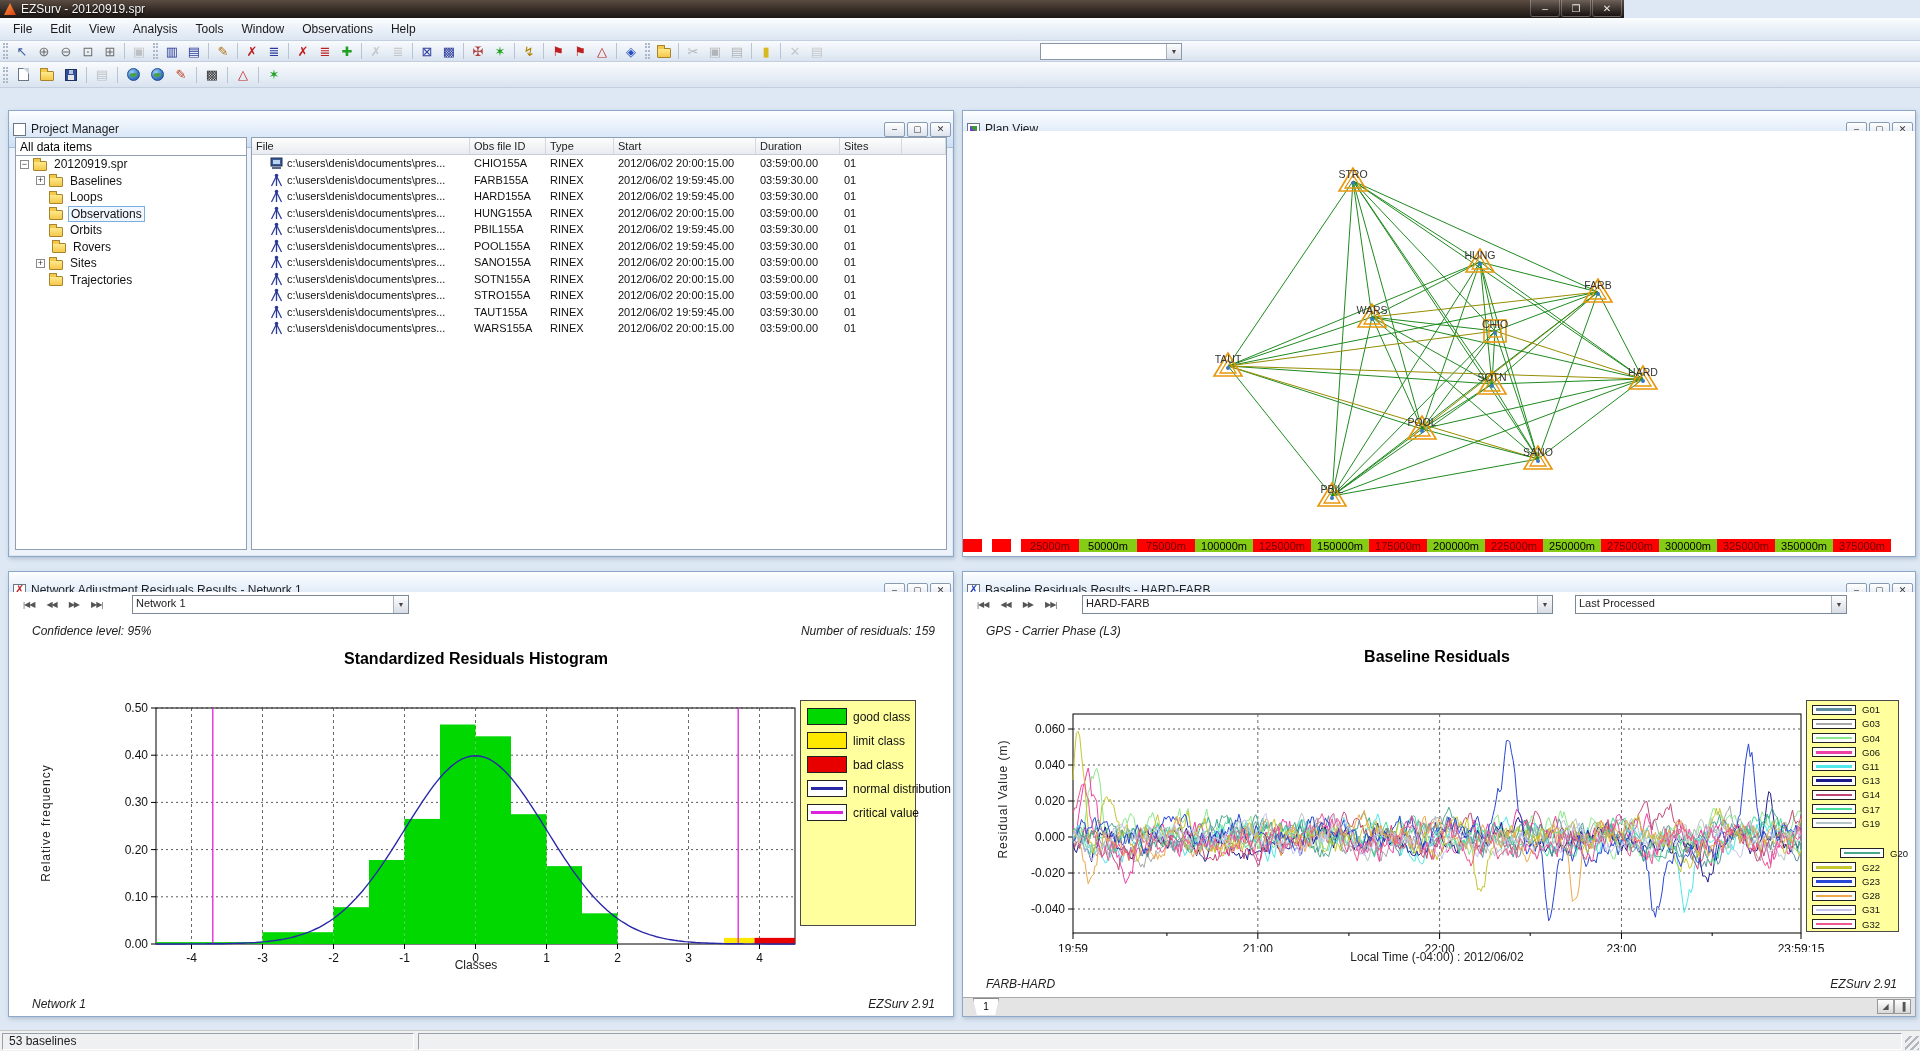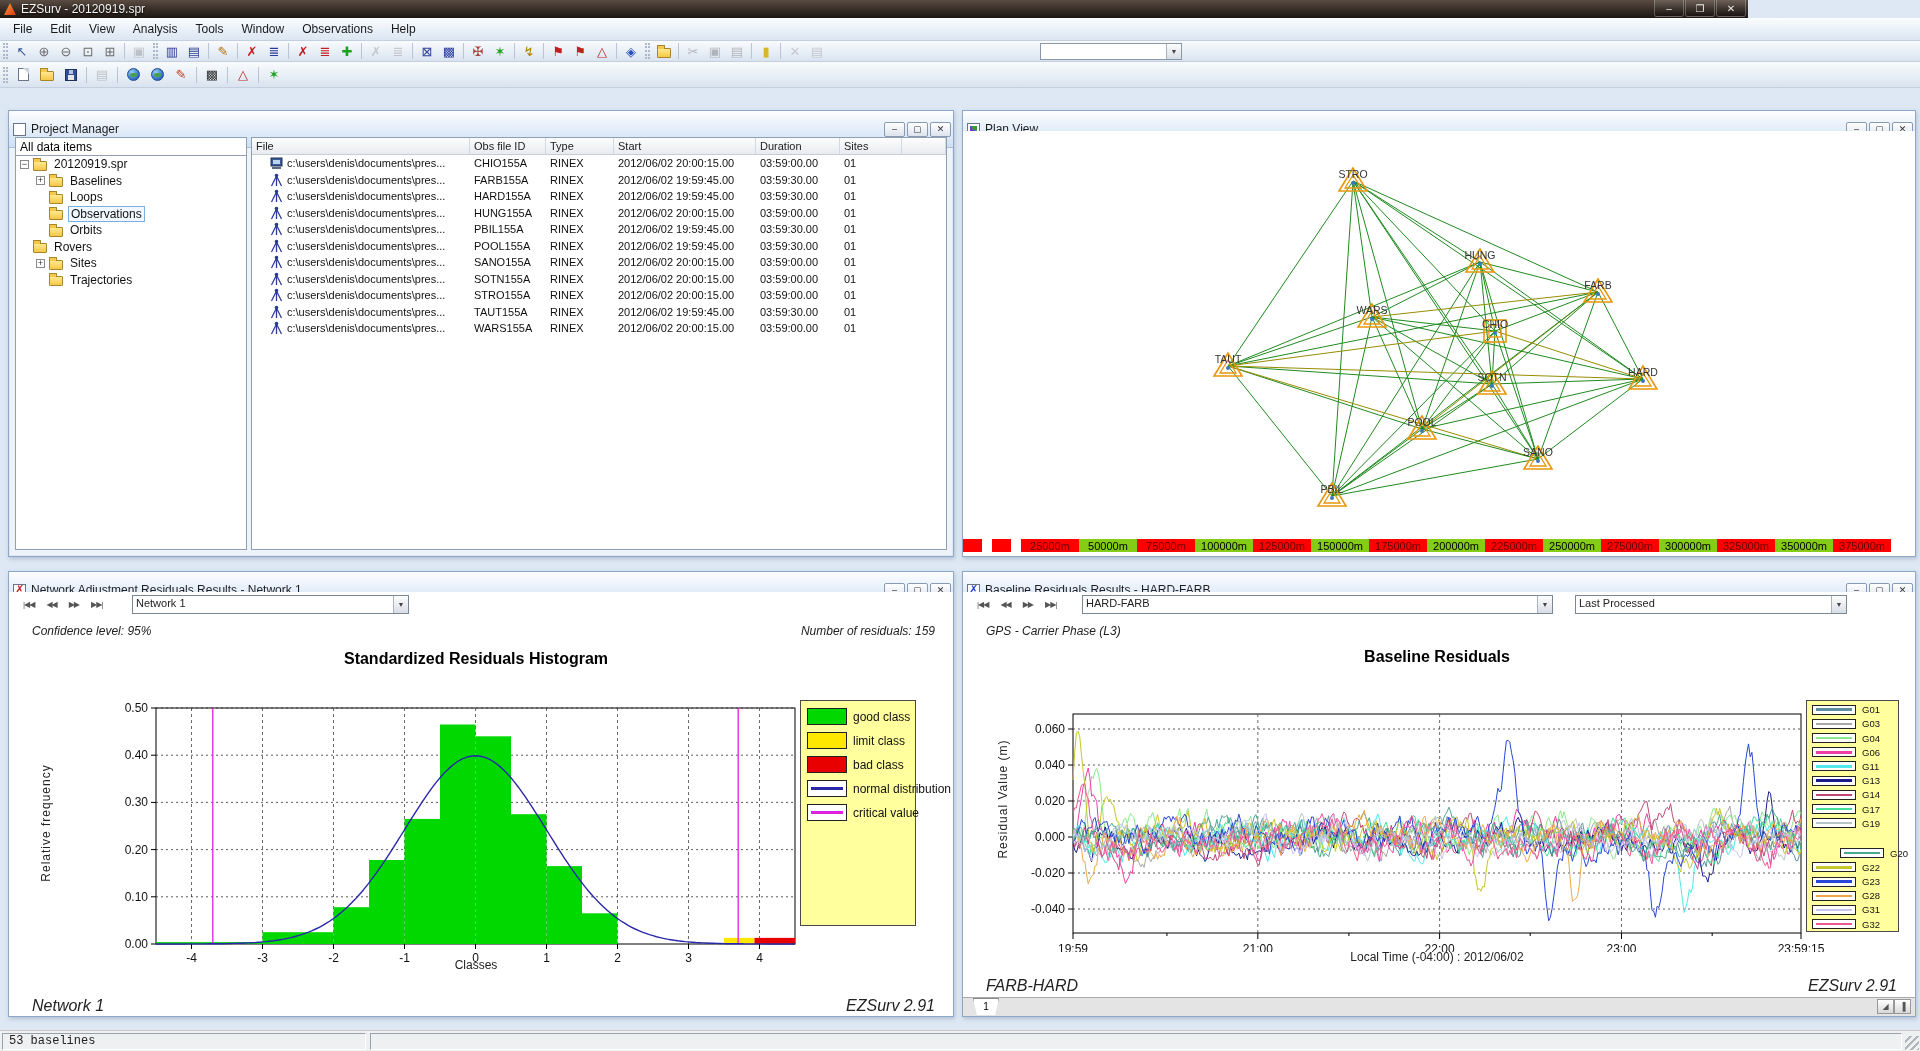--- a/index.html
+++ b/index.html
@@ -1,20 +1,20 @@
 <!DOCTYPE html>
 <html><head>
 <meta charset="utf-8">
 <style>
   html,body{margin:0;padding:0;background:#000;}
   *{box-sizing:border-box;font-family:"Liberation Sans",sans-serif;}
   .screen{position:relative;width:1920px;height:1051px;overflow:hidden;background:#dde8f4;}
 
   
-  .titlebar{position:absolute;left:0;top:0;width:1748px;height:18px;
+  .titlebar{position:absolute;left:0;top:0;width:1624px;height:18px;
     background:linear-gradient(#5a4c42,#362c26 55%,#1d1815);display:flex;align-items:center;color:#fff;}
   .app-icon{width:12px;height:12px;margin:0 5px 0 4px;background:linear-gradient(135deg,#ff9a3c,#d83c14);
     clip-path:polygon(50% 0,100% 100%,0 100%);}
   .title-text{font-size:12px;color:#f4f4f4;text-shadow:0 1px 2px #000;}
   .win-controls{position:absolute;right:2px;top:0;display:flex;height:17px;}
   .wc-btn{width:30px;height:17px;display:flex;align-items:center;justify-content:center;
     color:#e8e8e8;font-size:10px;border:1px solid rgba(255,255,255,.25);border-top:none;
     background:linear-gradient(rgba(255,255,255,.12),rgba(0,0,0,.25));margin-left:1px;border-radius:0 0 3px 3px;}
 
   
@@ -98,21 +98,21 @@
     font-size:11px;overflow:hidden;}
   .scale-seg.red{background:#ff0000;color:#6a0000;}
   .scale-seg.lt{background:#84cc16;color:#000;}
 
   
   .nav-row{position:absolute;left:0;top:0;height:24px;width:100%;display:flex;align-items:center;}
   .nav-btn{color:#555;font-size:8px;letter-spacing:-1px;padding:3px 6px;}
   .combo{height:19px;background:#fff;border:1px solid #7a8794;display:flex;position:absolute;top:3px;}
   .info-italic{position:absolute;font-size:12px;font-style:italic;color:#222;}
   .chart-title{position:absolute;font-size:16px;font-weight:bold;color:#000;text-align:center;}
-  .footer-italic{position:absolute;font-size:16px;font-style:italic;color:#222;}
+  .footer-italic{position:absolute;font-size:12px;font-style:italic;color:#222;}
   .ylabel-rot{position:absolute;font-size:12px;color:#222;transform:rotate(-90deg);transform-origin:center;white-space:nowrap;letter-spacing:1px;}
   .legend-box{position:absolute;background:#ffff9e;border:1px solid #4a4a4a;}
   .leg-item{display:flex;align-items:center;}
   .leg-swatch{border:1px solid #222;background:#fff;position:relative;flex:none;}
   .leg-line{position:absolute;left:3px;right:3px;top:50%;height:3px;margin-top:-1.5px;}
   .leg-label{color:#111;white-space:nowrap;}
   .win-bg-white{background:#fff;}
 
   
   #res-tabstrip{position:absolute;left:0;bottom:0;height:19px;width:100%;background:#e4e4e4;border-top:1px solid #aaa;display:flex;align-items:flex-start;}
@@ -348,21 +348,21 @@
             <div class="tree-row sel" style="padding-left: 20px;">
               <span class="expander hid"></span>
               <span class="micon icon-folder"></span>
               <span class="tree-label">Observations</span>
             </div>
             <div class="tree-row" style="padding-left: 20px;">
               <span class="expander hid"></span>
               <span class="micon icon-folder"></span>
               <span class="tree-label">Orbits</span>
             </div>
-            <div class="tree-row" style="padding-left: 4px;">
+            <div class="tree-row" style="padding-left: 4px; margin-left: 19px;">
               <span class="expander hid"></span>
               <span class="micon icon-folder"></span>
               <span class="tree-label">Rovers</span>
             </div>
             <div class="tree-row" style="padding-left: 20px;">
               <span class="expander">+</span>
               <span class="micon icon-folder"></span>
               <span class="tree-label">Sites</span>
             </div>
             <div class="tree-row" style="padding-left: 20px;">
@@ -1025,17 +1025,17 @@
           </div>
         <div style="margin-left:auto;display:flex;margin-right:4px;">
           <div class="strip-btn">◢</div>
           <div class="strip-btn">▐</div>
         </div>
       </div>
     </div>
   </div>
 
   <div class="statusbar">
-    <div class="sb-cell" style="width:364px;font-family:Liberation Mono, monospace;">53 baselines</div>
+    <div class="sb-cell" style="width:412px;">53 baselines</div>
     <div class="sb-cell" style="flex:1;margin-right:18px;"></div>
     <div class="sb-grip"></div>
   </div>
 </div>
 
 </body></html>

